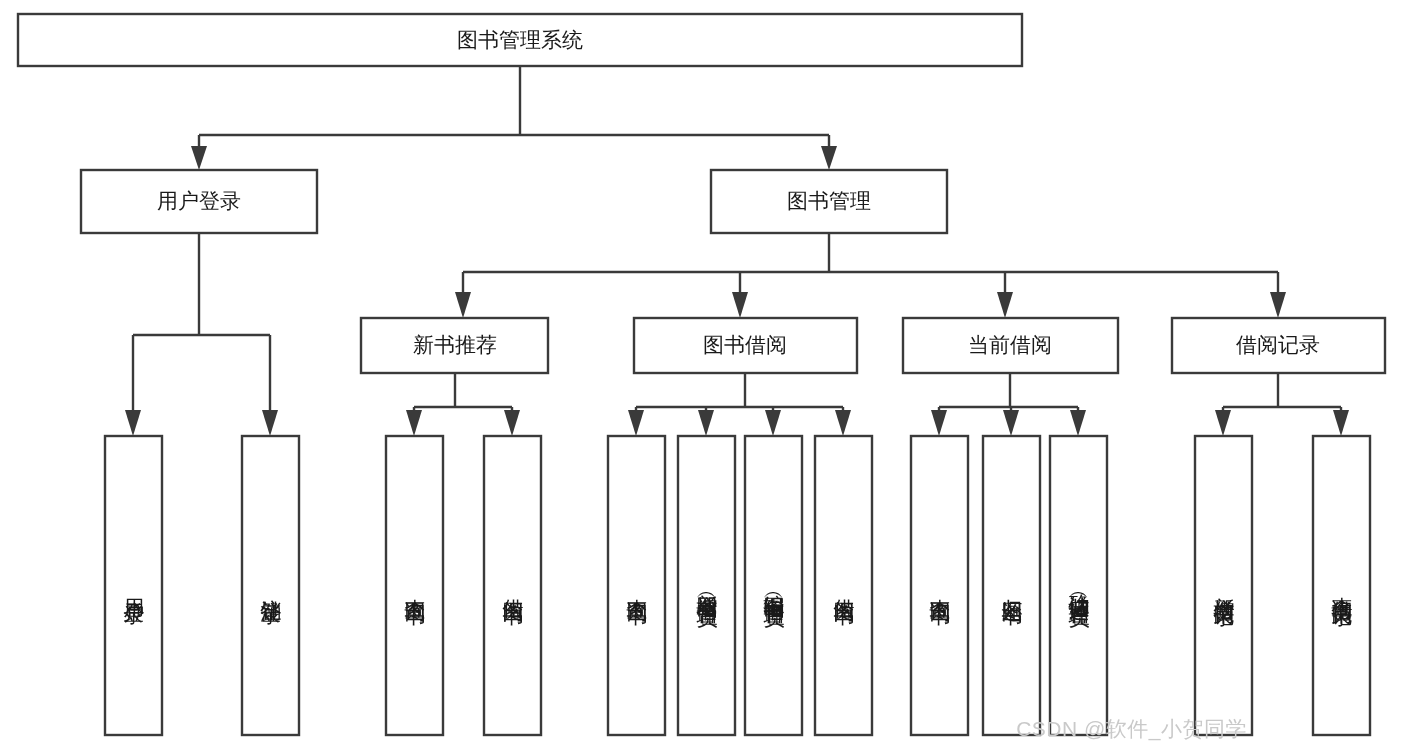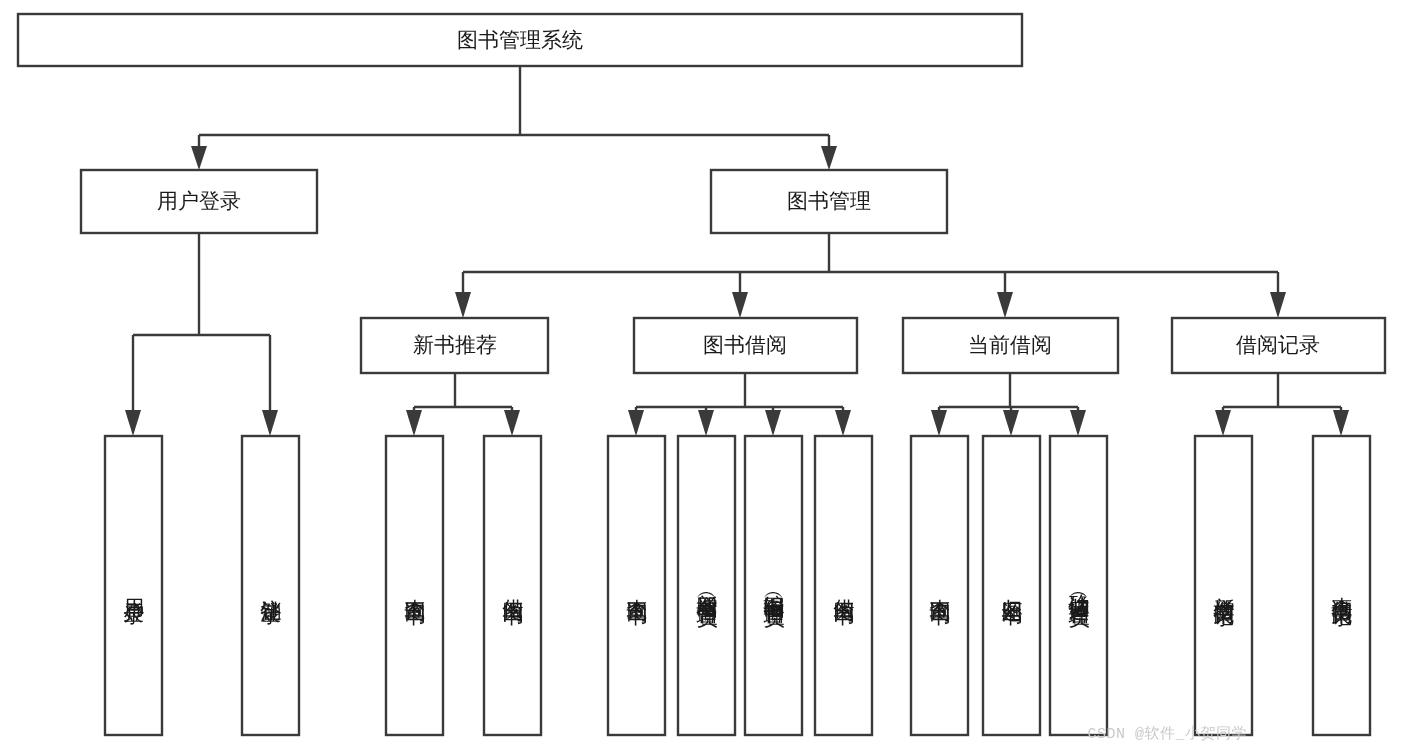--- a/index.html
+++ b/index.html
@@ -61,22 +61,22 @@
     display: flex;
     align-items: center;
     justify-content: center;
     white-space: nowrap;
     pointer-events: none;
   }
   .watermark {
     position: absolute;
     right: 8px;
     bottom: 4px;
-    font-family: Liberation Mono, monospace;
-    font-size: 15px;
+    font-family: Liberation Sans, sans-serif;
+    font-size: 21px;
     color: #c9c9c9;
     white-space: nowrap;
     letter-spacing: 0.5px;
   }
 </style>
 </head>
 <body>
 
 <div id="diagram-root">
 

